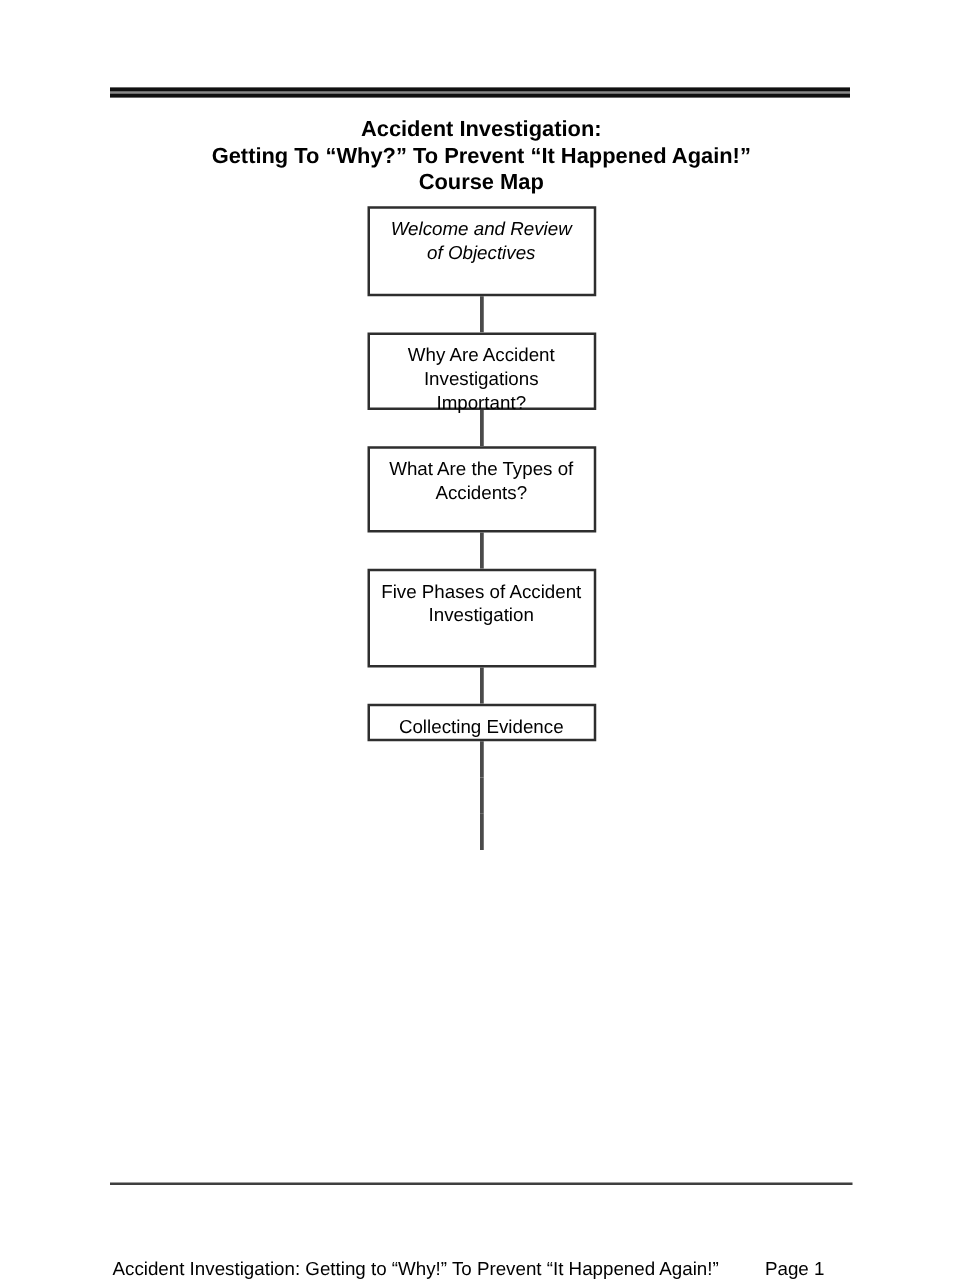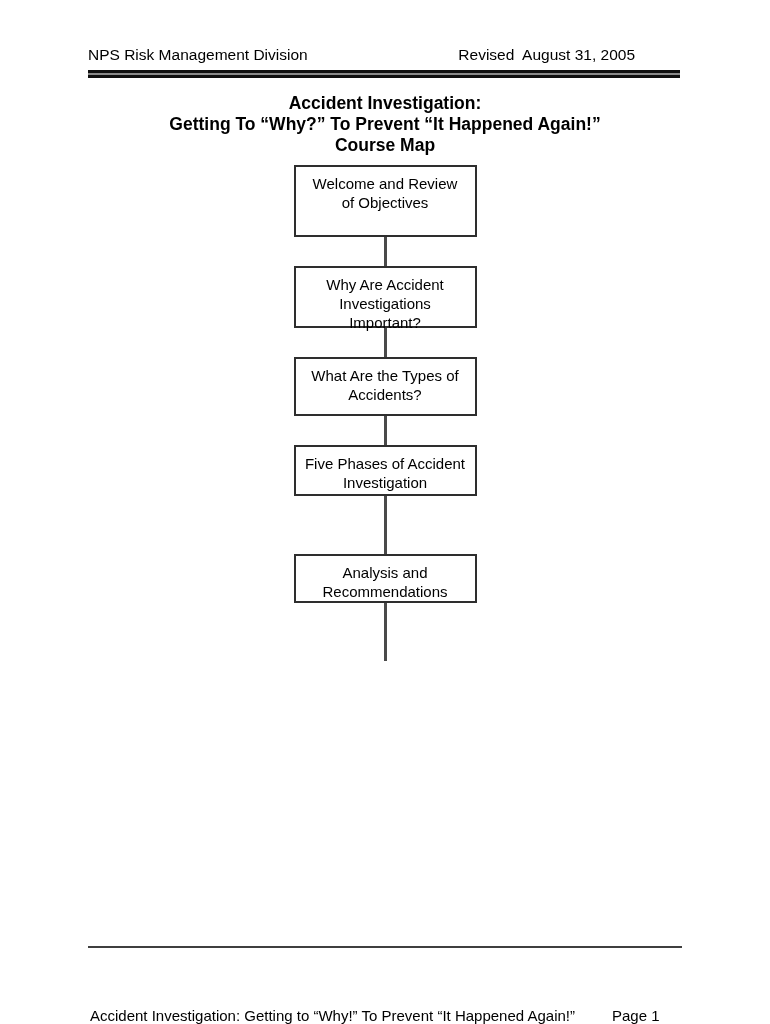--- a/index.html
+++ b/index.html
@@ -65,27 +65,27 @@
   .flow-box {
     width: 183px;
     border: 2px solid #2e2e2e;
     background: #ffffff;
     text-align: center;
     padding: 7px 6px 0 6px;
     font-size: 15px;
     line-height: 19px;
     white-space: pre-line;
   }
-  .flow-box:nth-of-type(1) { height: 72px; }
+  .flow-box:nth-of-type(1) { height: 72px; font-style: italic; }
   .flow-box:nth-of-type(2) { height: 69px; }
   .flow-box:nth-of-type(3) { height: 62px; }
   .flow-box:nth-of-type(4) { height: 74px; }
-  .flow-box:nth-of-type(5) { height: 59px; }
+  .flow-box:nth-of-type(5) { height: 69px; }
   .flow-box:nth-of-type(6) { height: 70px; border-top: 2px dotted #555555; }
-  .flow-box:nth-of-type(7) { height: 51px; }
+  .flow-box:nth-of-type(7) { height: 79px; }
   .flow-box:nth-of-type(8) { height: 58px; }
   .connector {
     width: 3px;
     height: 29px;
     background: #4a4a4a;
   }
 
   
   .footer-rule {
     position: absolute;
@@ -105,47 +105,42 @@
     font-size: 15px;
     gap: 16px;
   }
   .footer .footer-page { margin-left: 21px; margin-top: 48px; }
 </style>
 </head>
 <body>
 
 <div class="page">
 
-  <div class="header">
-    <span>NPS Risk Management Division</span>
-    <span>Revised  August 31, 2005</span>
-  </div>
   <div class="header-rule"></div>
 
   <div class="title">Accident Investigation:
 Getting To “Why?” To Prevent “It Happened Again!”
 Course Map</div>
 
   <div class="flow">
     <div class="flow-box">Welcome and Review
 of Objectives</div>
     <div class="connector"></div>
     <div class="flow-box">Why Are Accident
 Investigations
 Important?</div>
     <div class="connector"></div>
     <div class="flow-box">What Are the Types of
 Accidents?</div>
     <div class="connector"></div>
     <div class="flow-box">Five Phases of Accident
 Investigation</div>
     <div class="connector"></div>
+    <div class="flow-box">Collecting Evidence</div>
     <div class="connector"></div>
-    <div class="flow-box">Analysis and
-Recommendations</div>
     <div class="connector"></div>
     <div class="connector"></div>
   </div>
 
   <div class="footer-rule"></div>
   <div class="footer">
     <span>Accident Investigation: Getting to “Why!” To Prevent “It Happened Again!”</span>
     <span class="footer-page">Page 1</span>
   </div>
 

